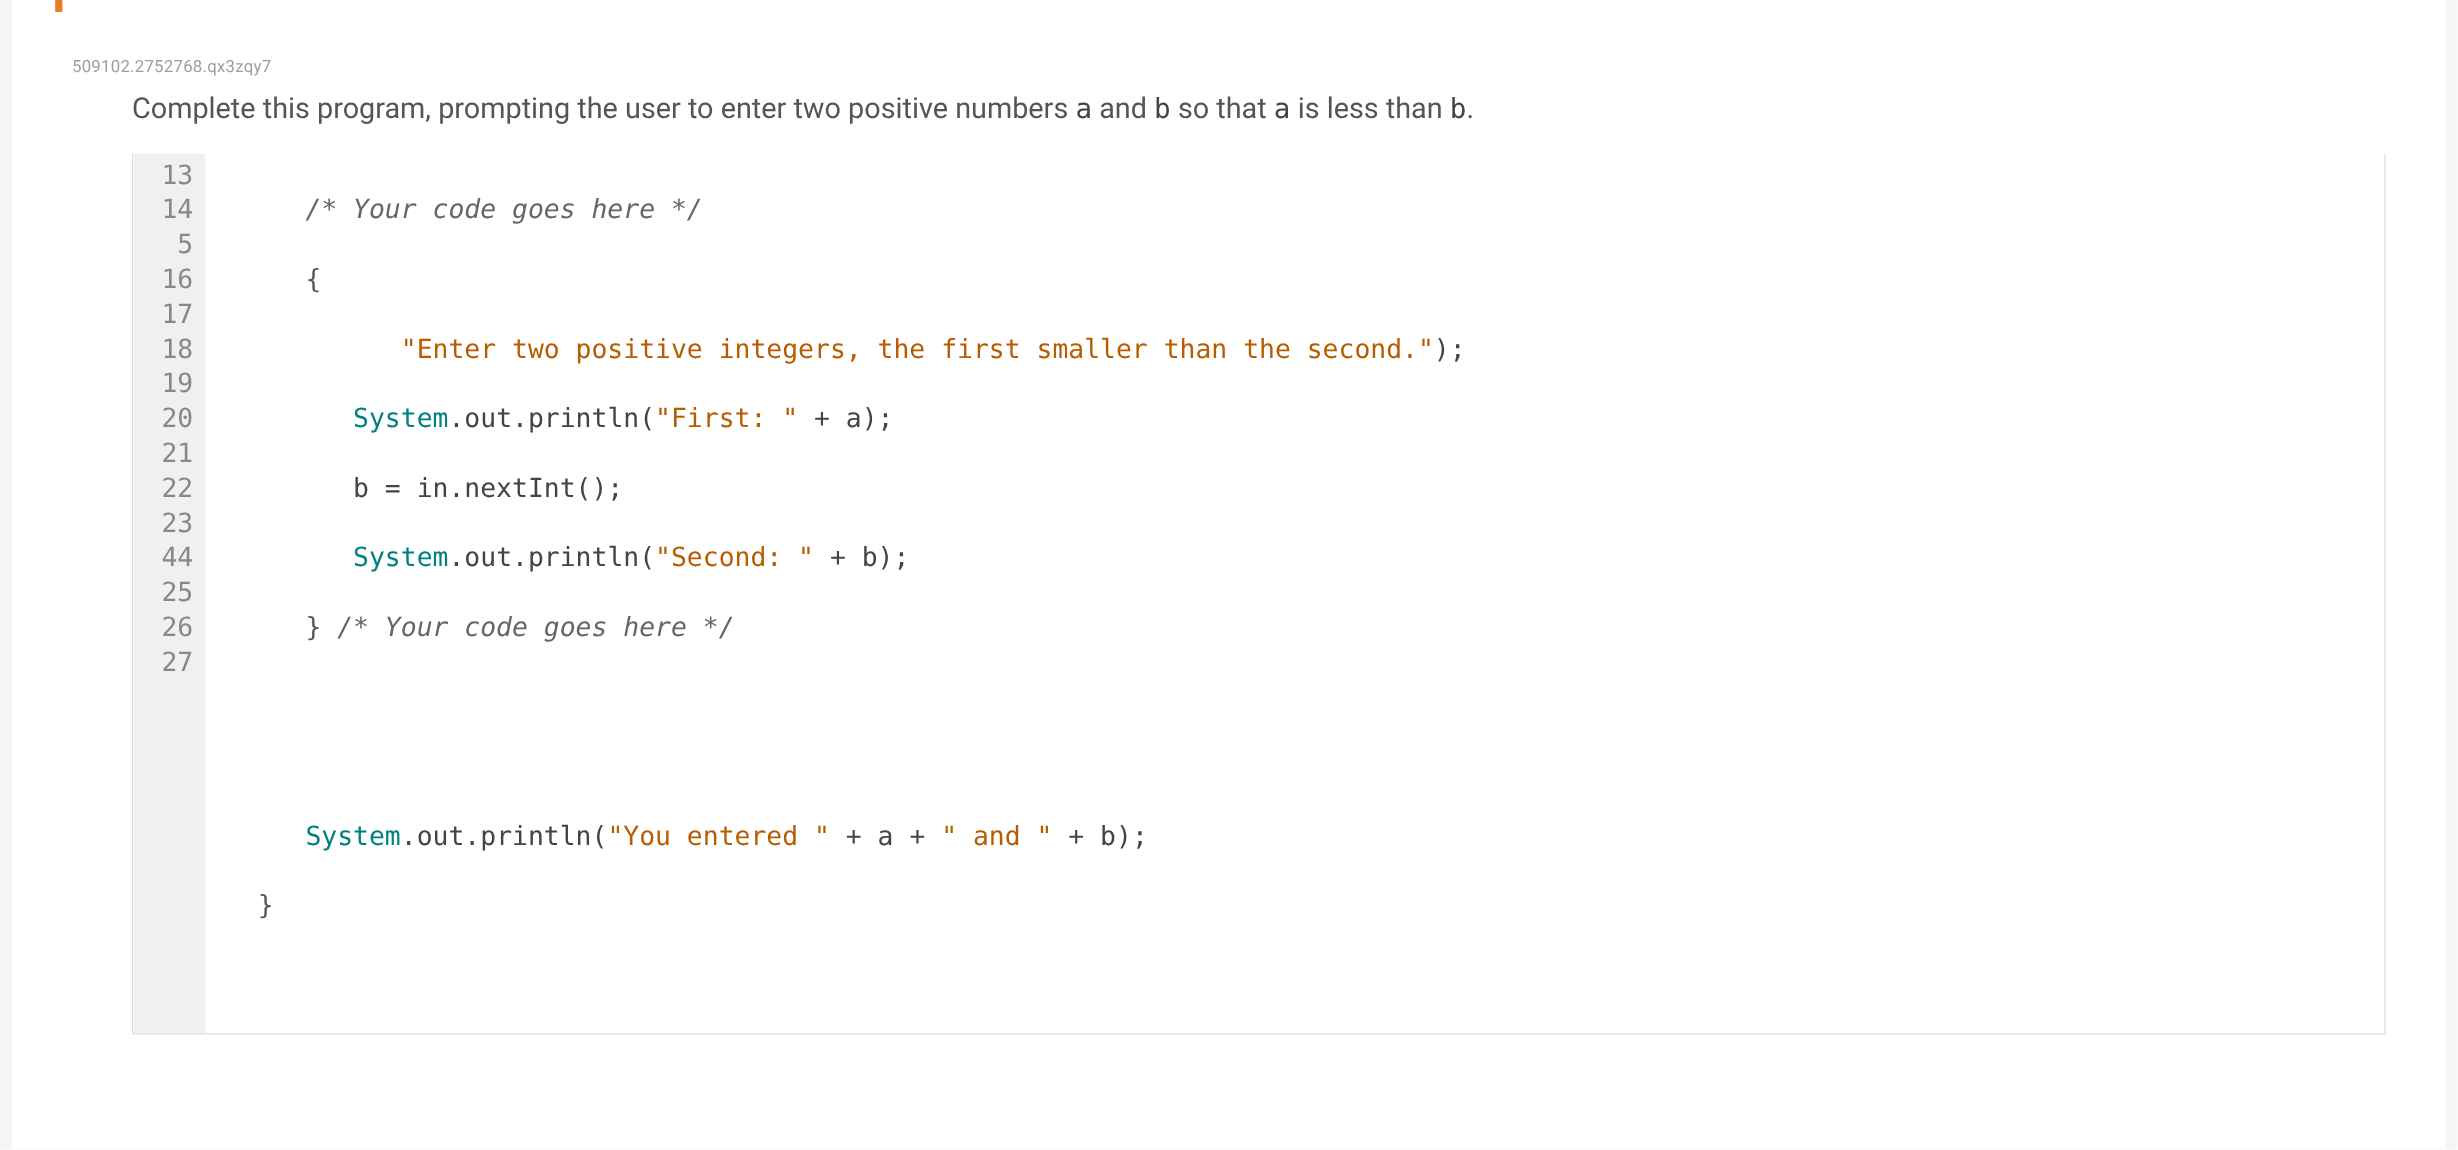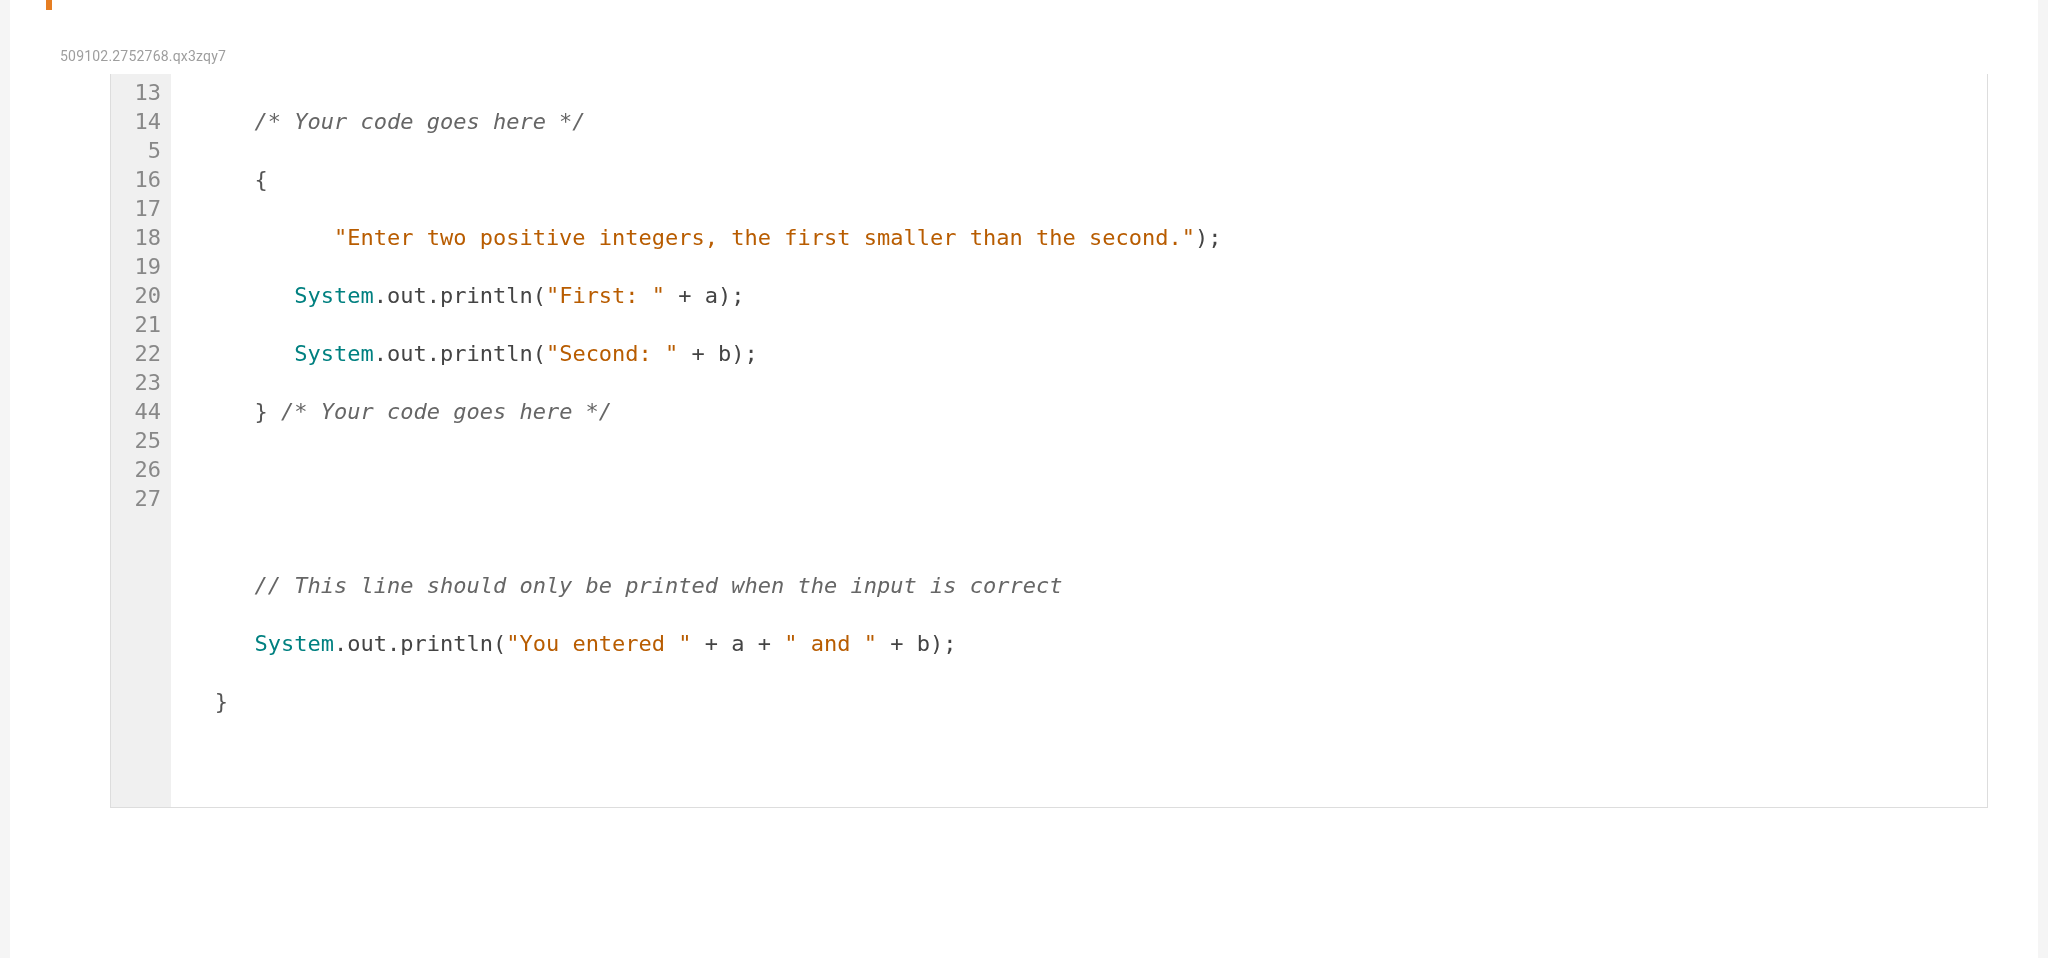--- a/index.html
+++ b/index.html
@@ -91,20 +91,23 @@
   .tok-plain   { color: #444; }
 </style>
 </head>
 <body>
 
 <div class="page">
   <div class="top-stub"></div>
   <div class="content">
     <div class="problem-id">509102.2752768.qx3zqy7</div>
 
+    <div class="instruction">
+      <span>Complete this program, prompting the user to enter two positive numbers </span><span class="mono">a</span><span> and </span><span class="mono">b</span><span> so that </span><span class="mono">a</span><span> is less than </span><span class="mono">b</span><span>.</span>
+    </div>
 
     <div class="code-editor">
       <div class="gutter" id="gutter">
           <span class="ln">13</span>
           <span class="ln">14</span>
           <span class="ln">5</span>
           <span class="ln">16</span>
           <span class="ln">17</span>
           <span class="ln">18</span>
           <span class="ln">19</span>
@@ -115,25 +118,25 @@
           <span class="ln">44</span>
           <span class="ln">25</span>
           <span class="ln">26</span>
           <span class="ln">27</span>
         </div>
       <div class="code-body">
 <span class="code-line">      <span class="tok-comment">/* Your code goes here */</span></span>
 <span class="code-line">      <span class="tok-punct">{</span></span>
 <span class="code-line">            <span class="tok-string">"Enter two positive integers, the first smaller than the second."</span><span class="tok-plain">);</span></span>
 <span class="code-line">         <span class="tok-type">System</span><span class="tok-plain">.out.println(</span><span class="tok-string">"First: "</span><span class="tok-plain"> + a);</span></span>
+<span class="code-line">         <span class="tok-plain">b = in.nextInt();</span></span>
 <span class="code-line">         <span class="tok-type">System</span><span class="tok-plain">.out.println(</span><span class="tok-string">"Second: "</span><span class="tok-plain"> + b);</span></span>
 <span class="code-line">      <span class="tok-punct">}</span><span class="tok-comment"> /* Your code goes here */</span></span>
 <span class="code-line"> </span>
 <span class="code-line"> </span>
-<span class="code-line">      <span class="tok-comment">// This line should only be printed when the input is correct</span></span>
 <span class="code-line">      <span class="tok-type">System</span><span class="tok-plain">.out.println(</span><span class="tok-string">"You entered "</span><span class="tok-plain"> + a + </span><span class="tok-string">" and "</span><span class="tok-plain"> + b);</span></span>
 <span class="code-line">   <span class="tok-punct">}</span></span>
 
       </div>
     </div>
 
   </div>
 </div>
 
 </body></html>

